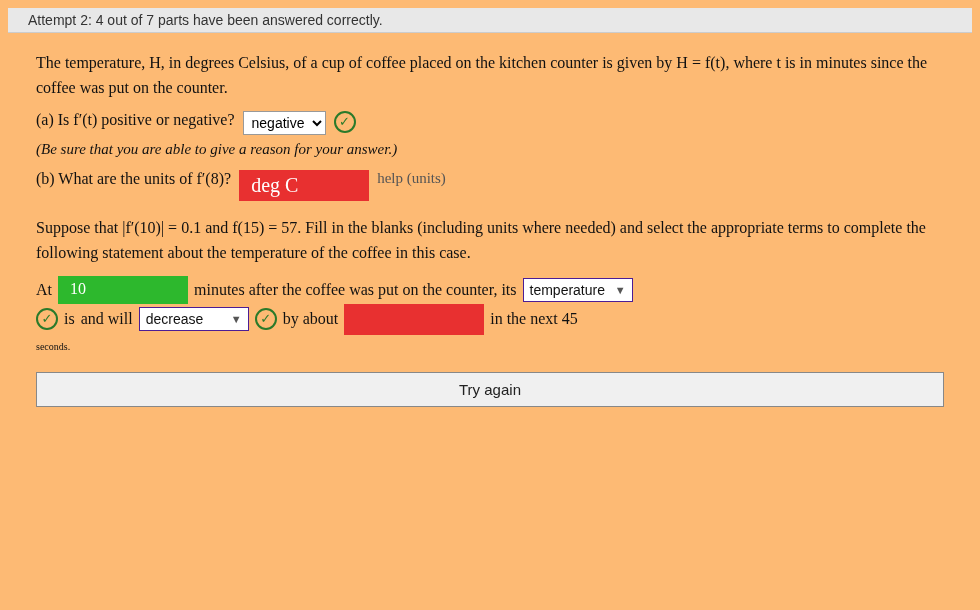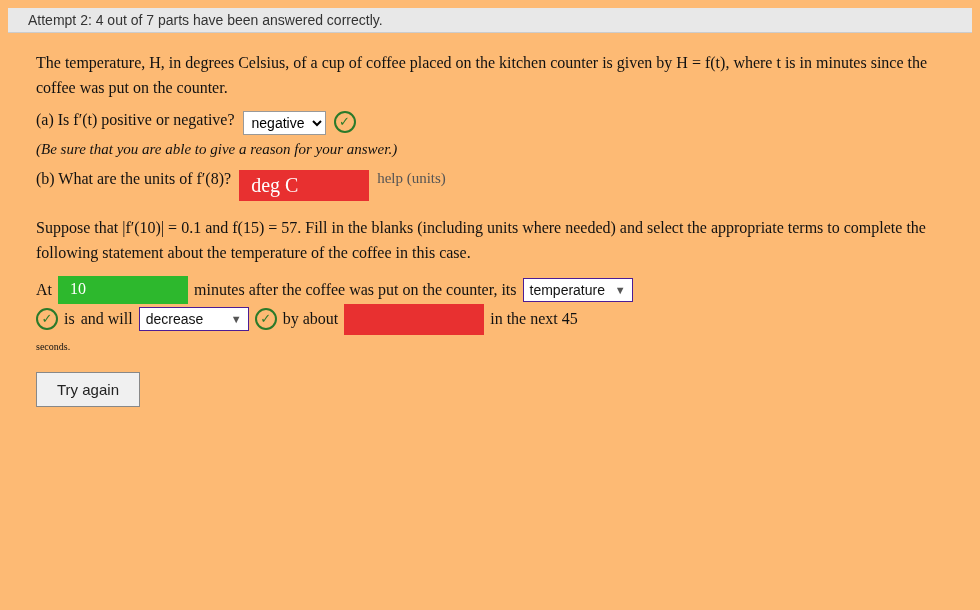--- a/index.html
+++ b/index.html
@@ -144,20 +144,21 @@
     }
     .seconds-line {
       font-size: 10px;
       color: #111;
       margin-bottom: 16px;
     }
     .button-row {
       display: flex;
       gap: 16px;
       margin-top: 20px;
+      flex-direction: column;
     }
     .btn {
       border: 1px solid #888;
       background: #f0f0f0;
       padding: 8px 20px;
       font-size: 15px;
       font-family: Arial, sans-serif;
       cursor: pointer;
       color: #222;
     }

